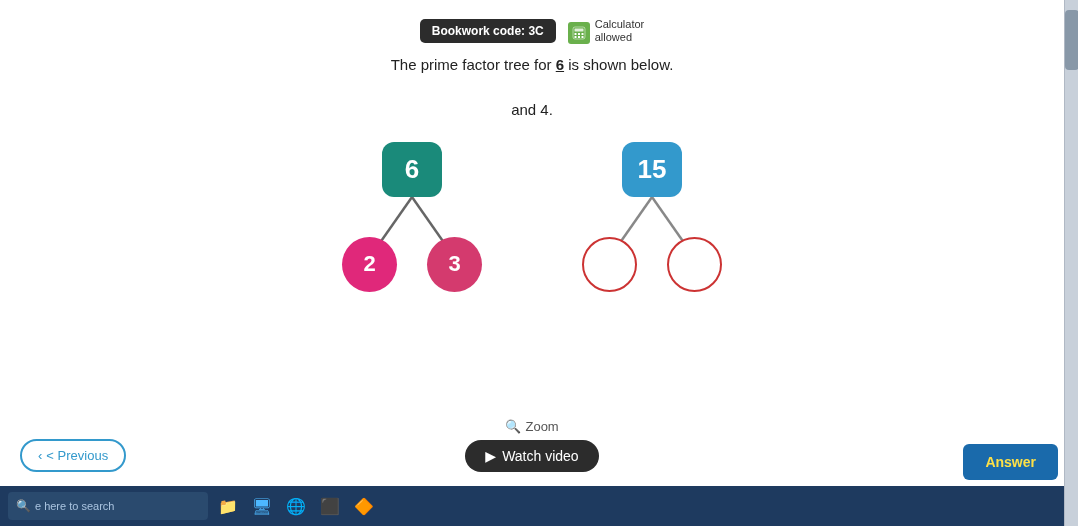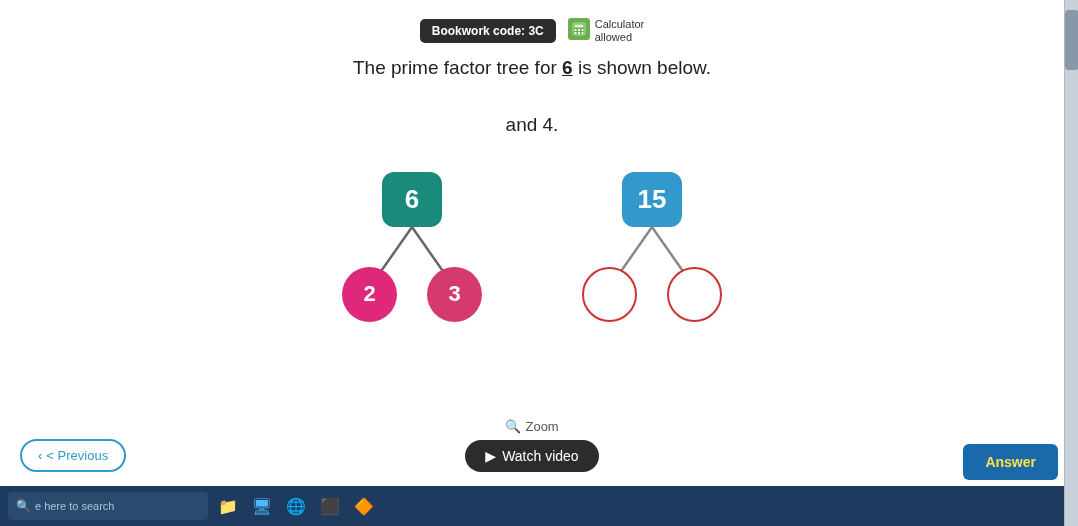--- a/index.html
+++ b/index.html
@@ -95,45 +95,45 @@
       background: #2c2c2c;
       color: white;
       font-size: 12px;
       font-weight: bold;
       padding: 5px 12px;
       border-radius: 5px;
       text-align: right;
     }
     .calculator-badge {
       display: flex;
-      align-items: flex-start;
+      align-items: flex-end;
       gap: 5px;
       font-size: 11px;
       color: #333;
     }
     .calc-icon {
       width: 22px;
       height: 22px;
       background: #6ab04c;
       border-radius: 3px;
       display: flex;
       align-items: center;
       justify-content: center;
       color: white;
       font-size: 10px;
     }
 
     
     .question-text {
       text-align: center;
-      font-size: 19px;
+      font-size: 15px;
       color: #222;
       line-height: 1.5;
       max-width: 780px;
-      margin-bottom: 22px;
+      margin-bottom: 10px;
     }
 
     
     .trees-container {
       display: flex;
       align-items: flex-start;
       gap: 100px;
       margin-top: 10px;
       padding: 0 60px;
     }

